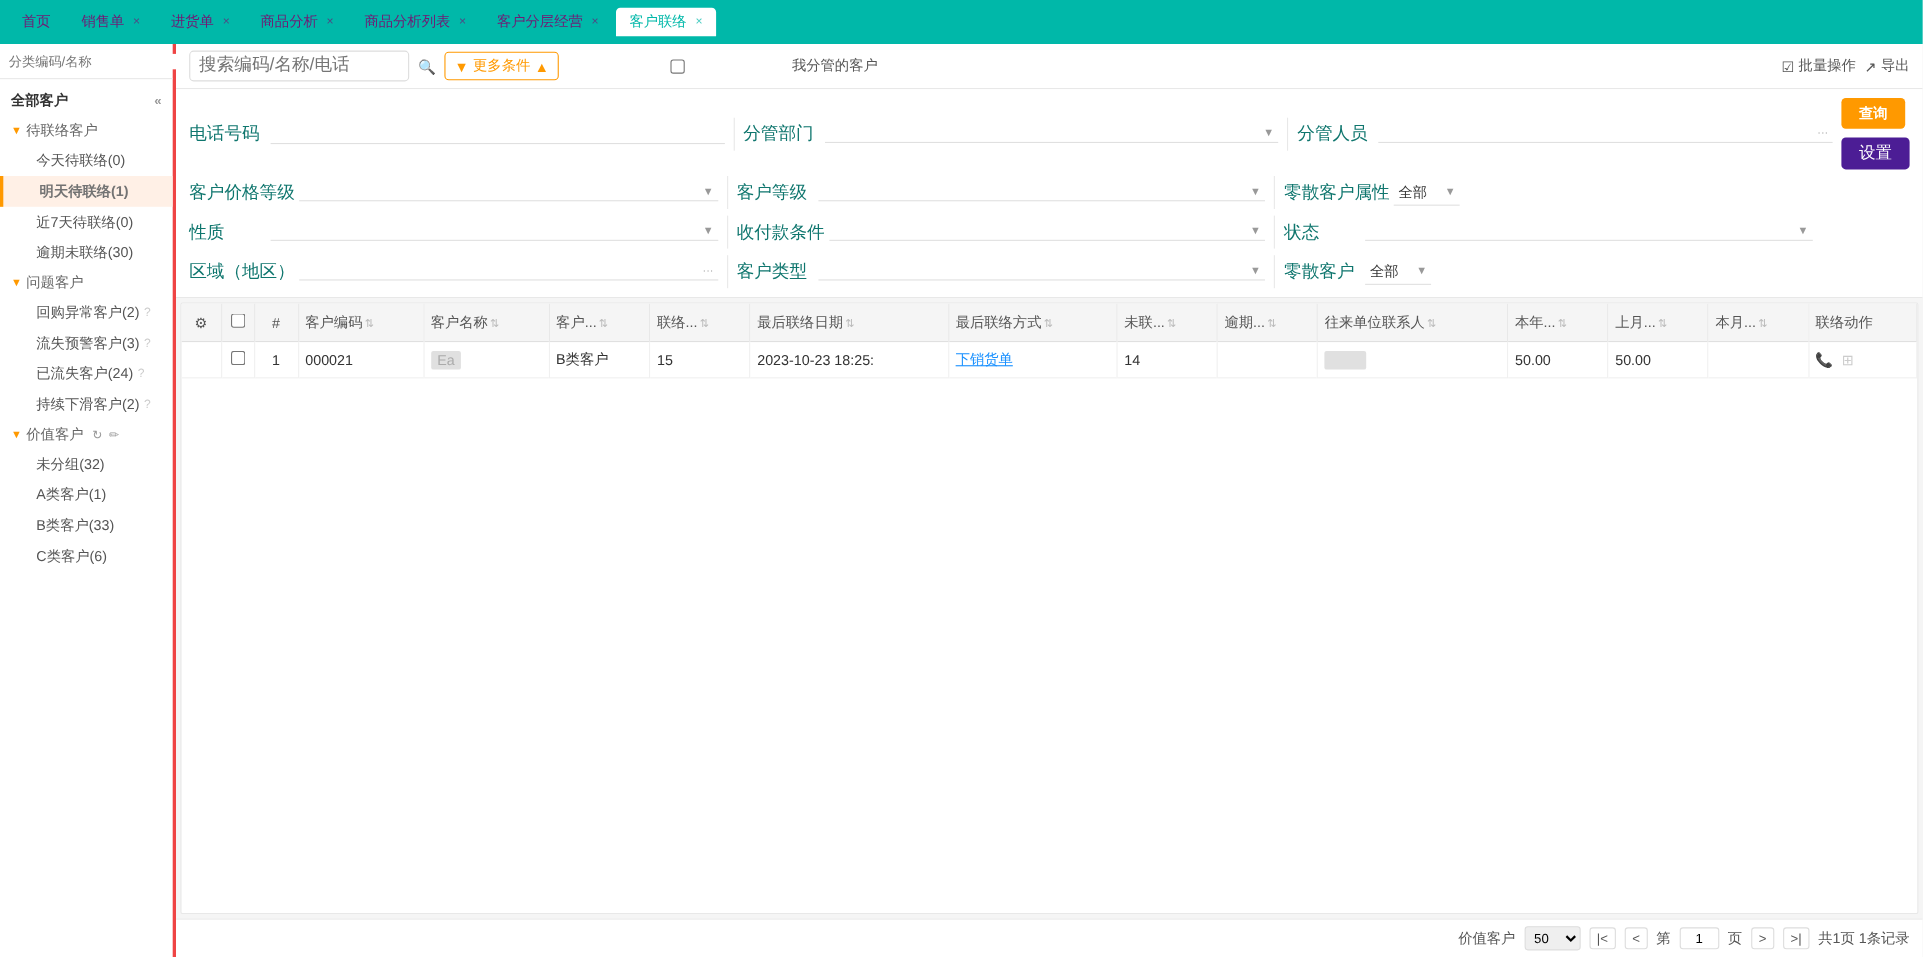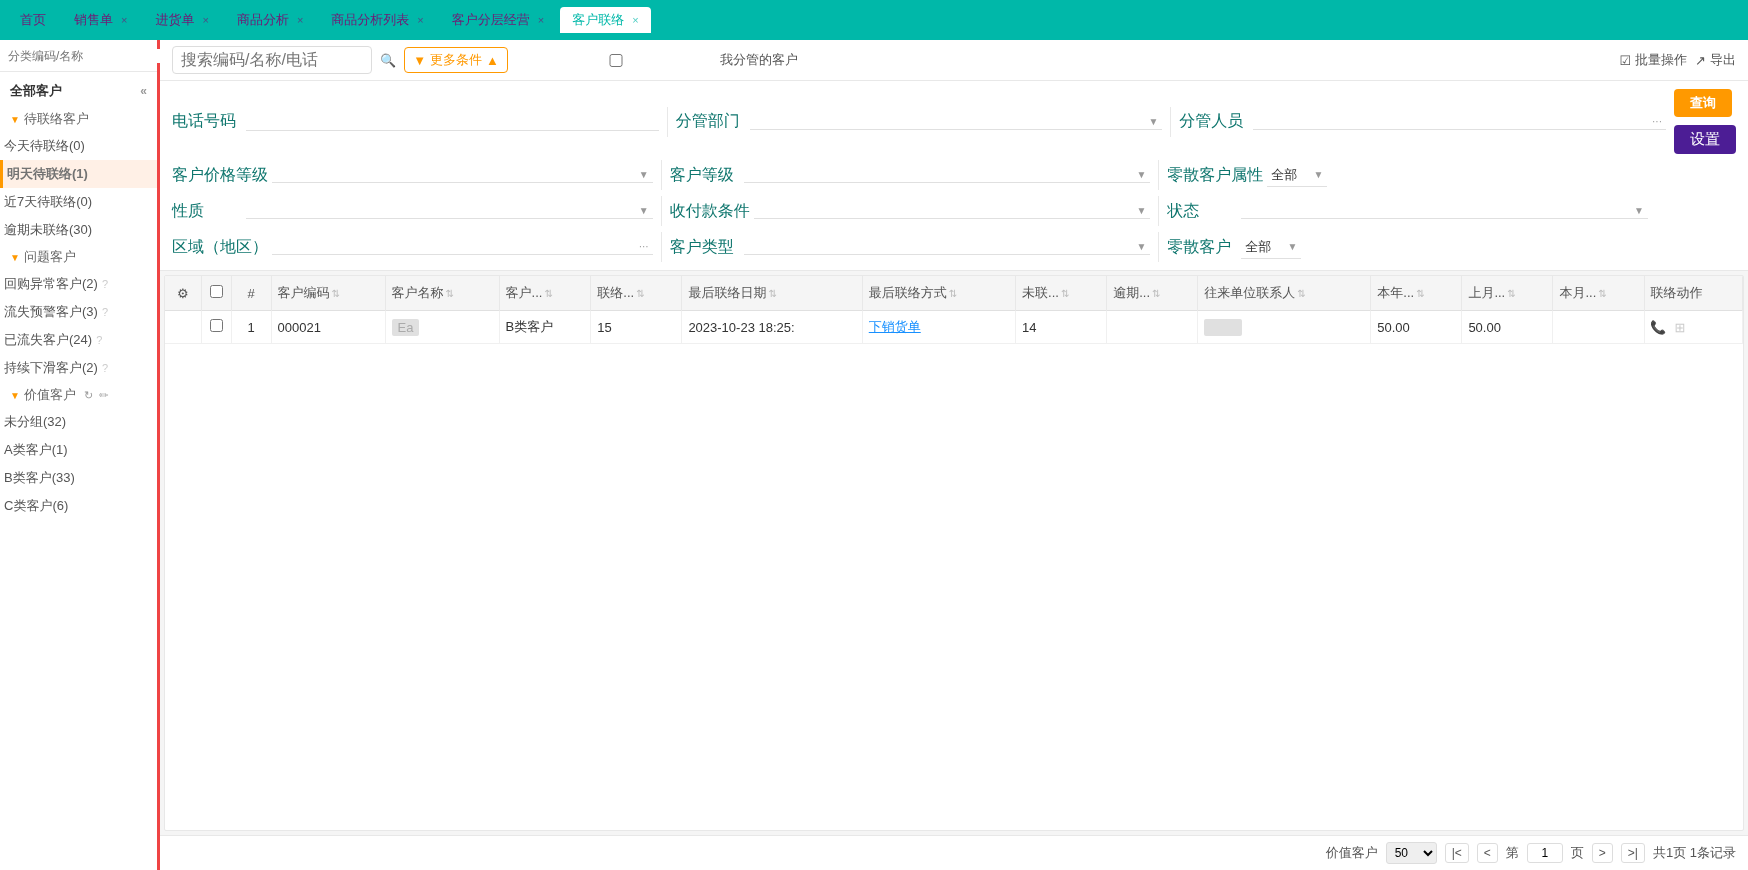--- a/index.html
+++ b/index.html
@@ -76,21 +76,21 @@
     .sidebar-group-title {
       display: flex;
       align-items: center;
       padding: 4px 10px;
       color: #666;
       font-size: 12px;
       gap: 4px;
     }
     .sidebar-group-title .tri { color: #f90; font-size: 10px; }
     .sidebar-item {
-      padding: 5px 10px 5px 4px;
+      padding: 5px 10px 5px 33px;
       color: #555;
       cursor: pointer;
       font-size: 12px;
       display: flex;
       align-items: center;
       gap: 2px;
     }
     .sidebar-item.active { background: #fff0e6; color: #737373; font-weight: bold; border-left: 3px solid #f90; }
     .sidebar-item .help-icon { color: #ccc; font-size: 11px; margin-left: 2px; }
 

